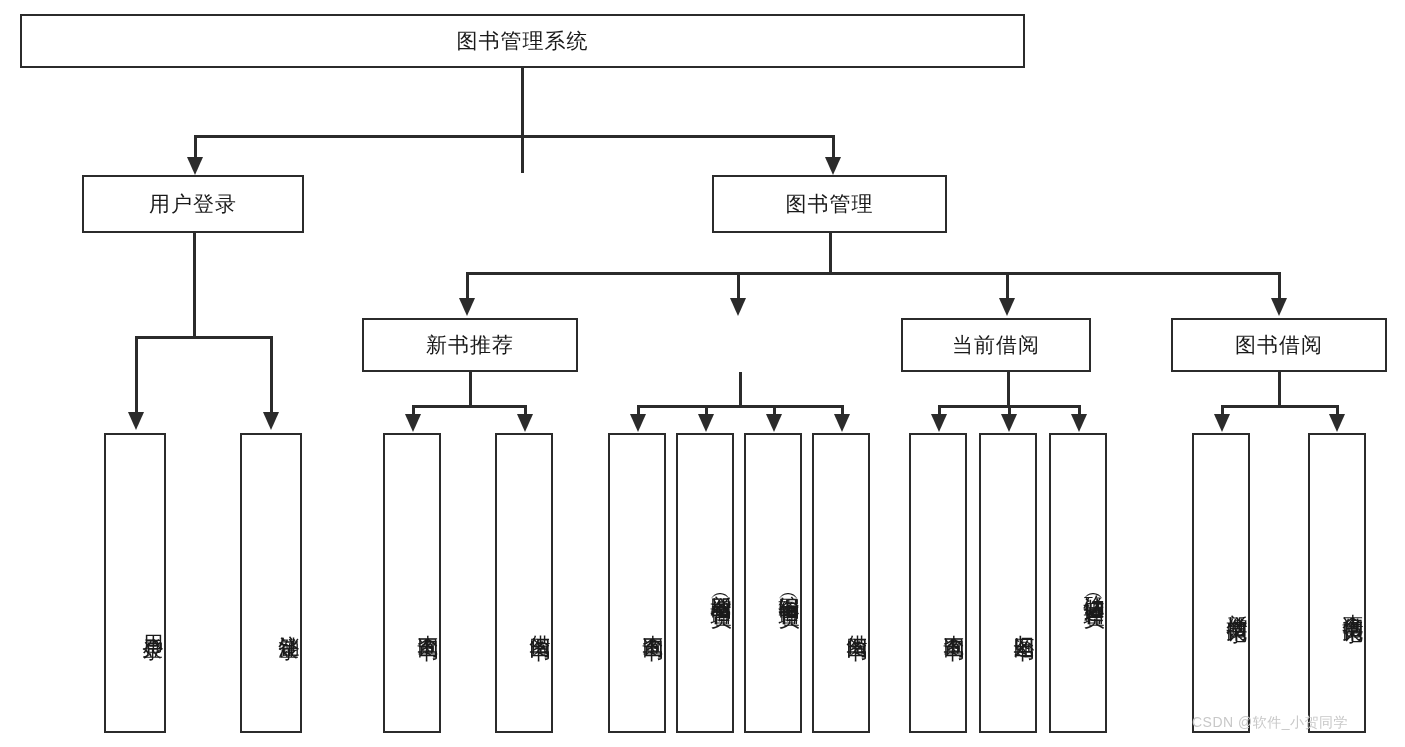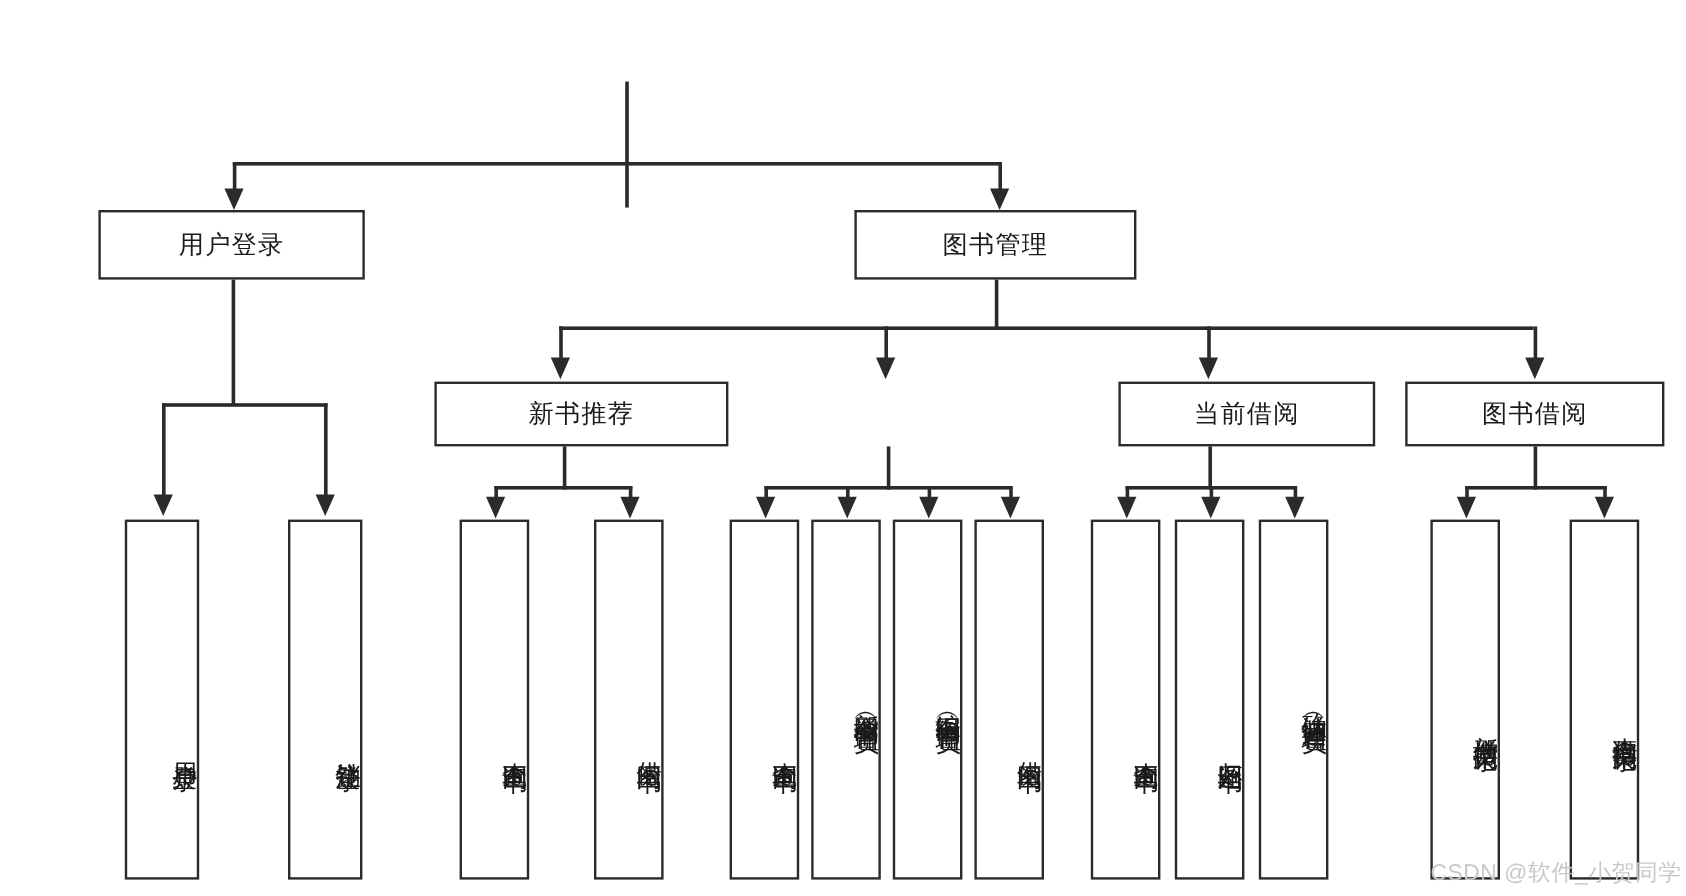--- a/index.html
+++ b/index.html
@@ -54,30 +54,33 @@
     position: absolute;
     width: 0;
     height: 0;
     border-left: 8px solid transparent;
     border-right: 8px solid transparent;
     border-top: 18px solid #2b2b2b;
   }
   .watermark {
     position: absolute;
     color: #c8c8c8;
-    font-size: 19px;
+    font-size: 14px;
     white-space: nowrap;
     letter-spacing: 0.5px;
   }
 </style>
 </head>
 <body>
 
 <div id="canvas">
 
+  <div class="box h title-box" style="left:20px; top:14px; width:1005px; height:54px;">
+    <span>图书管理系统</span>
+  </div>
 
   <div class="edge v" style="left:521px; top:68px; height:105px;"></div>
 
   <div class="edge h" style="left:194px; top:135px; width:641px;"></div>
 
   <div class="edge v" style="left:194px; top:135px; height:30px;"></div>
   <div class="arrow" style="left:187px; top:157px;"></div>
 
   <div class="edge v" style="left:832px; top:135px; height:30px;"></div>
   <div class="arrow" style="left:825px; top:157px;"></div>
@@ -101,24 +104,24 @@
   <div class="edge h" style="left:466px; top:272px; width:812px;"></div>
   <div class="edge v" style="left:466px; top:272px; height:32px;"></div>
   <div class="arrow" style="left:459px; top:298px;"></div>
   <div class="edge v" style="left:737px; top:272px; height:32px;"></div>
   <div class="arrow" style="left:730px; top:298px;"></div>
   <div class="edge v" style="left:1006px; top:272px; height:32px;"></div>
   <div class="arrow" style="left:999px; top:298px;"></div>
   <div class="edge v" style="left:1278px; top:272px; height:32px;"></div>
   <div class="arrow" style="left:1271px; top:298px;"></div>
 
-  <div class="box h" style="left:362px; top:318px; width:245px; height:54px;">
+  <div class="box h" style="left:362px; top:318px; width:216px; height:54px;">
     <span>新书推荐</span>
   </div>
-  <div class="box h" style="left:901px; top:318px; width:214px; height:54px;margin-left:31px;">
+  <div class="box h" style="left:901px; top:318px; width:190px; height:54px;">
     <span>当前借阅</span>
   </div>
   <div class="box h" style="left:1171px; top:318px; width:216px; height:54px;">
     <span>图书借阅</span>
   </div>
 
   <div class="edge v" style="left:469px; top:372px; height:36px;"></div>
   <div class="edge h" style="left:412px; top:405px; width:115px;"></div>
   <div class="edge v" style="left:412px; top:405px; height:20px;"></div>
   <div class="arrow" style="left:405px; top:414px;"></div>

